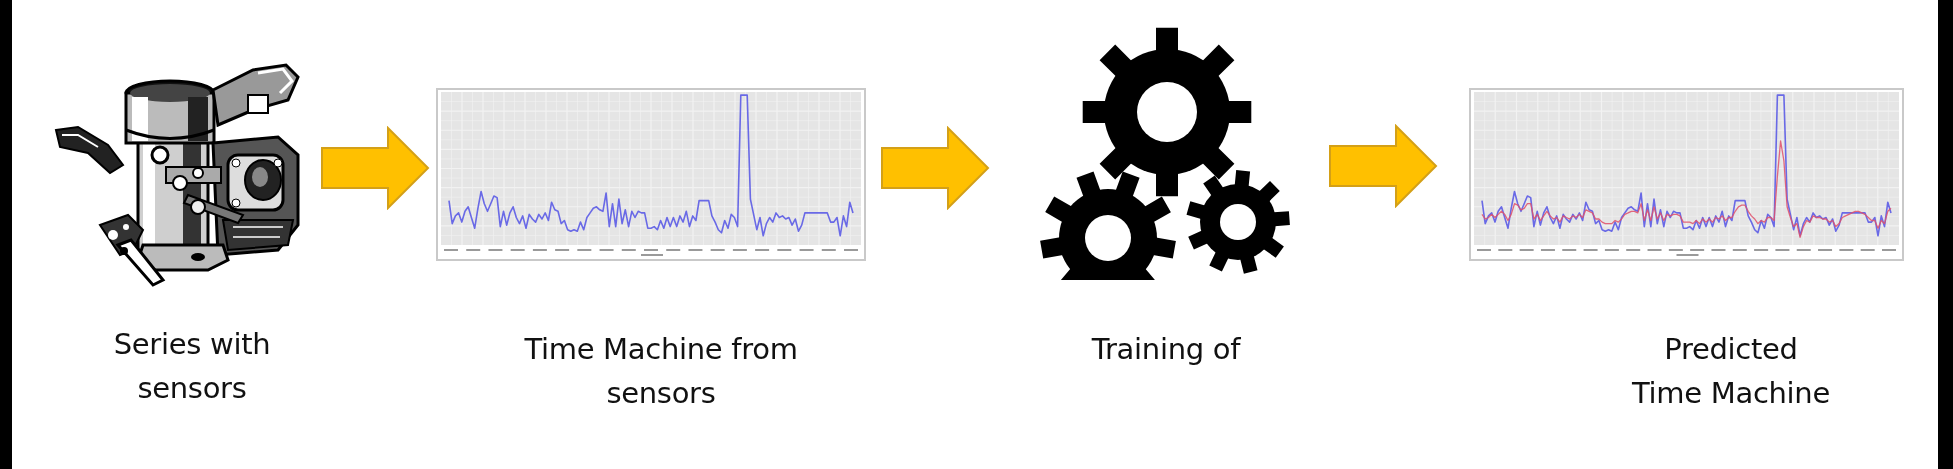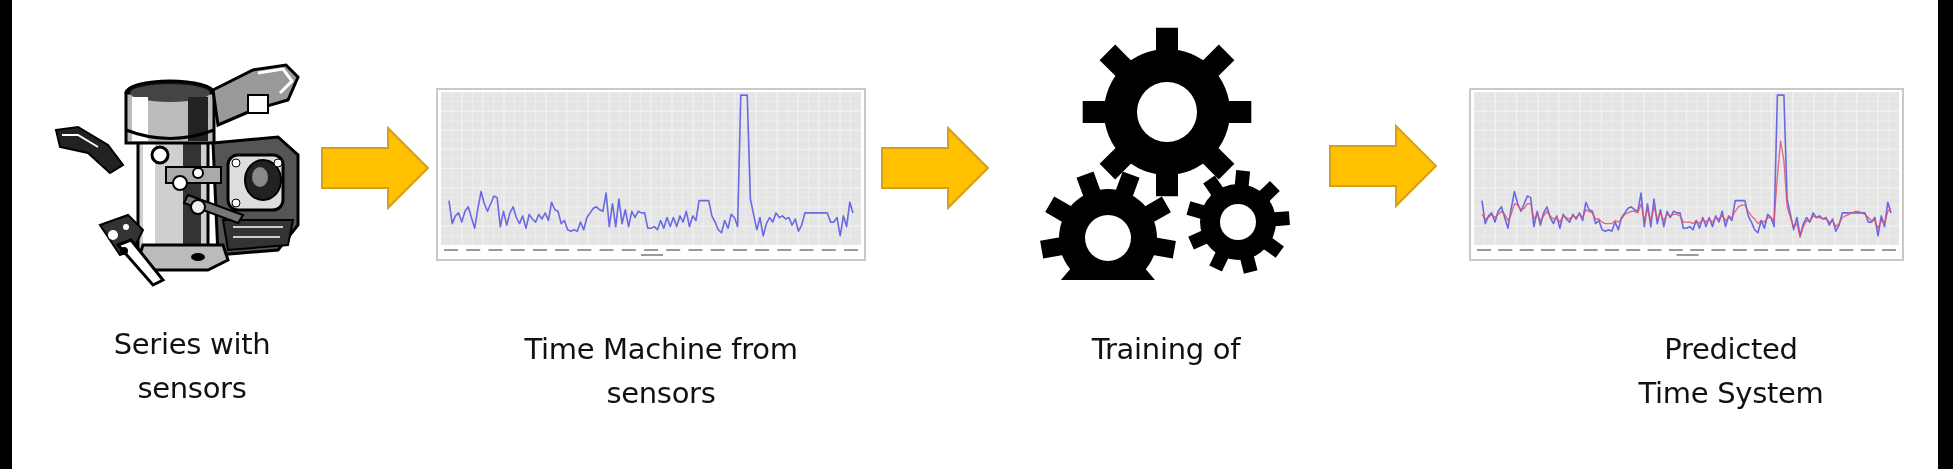--- a/index.html
+++ b/index.html
@@ -277,14 +277,14 @@
 </div>
 <div class="label" style="left:661px; top:327px;">
   <span>Time Machine from</span>
   <span>sensors</span>
 </div>
 <div class="label" style="left:1166px; top:327px;">
   <span>Training of</span>
 </div>
 <div class="label" style="left:1690px; top:327px;margin-left:41px;">
   <span>Predicted</span>
-  <span>Time System</span>
+  <span>Time Machine</span>
 </div>
 
 </body></html>

